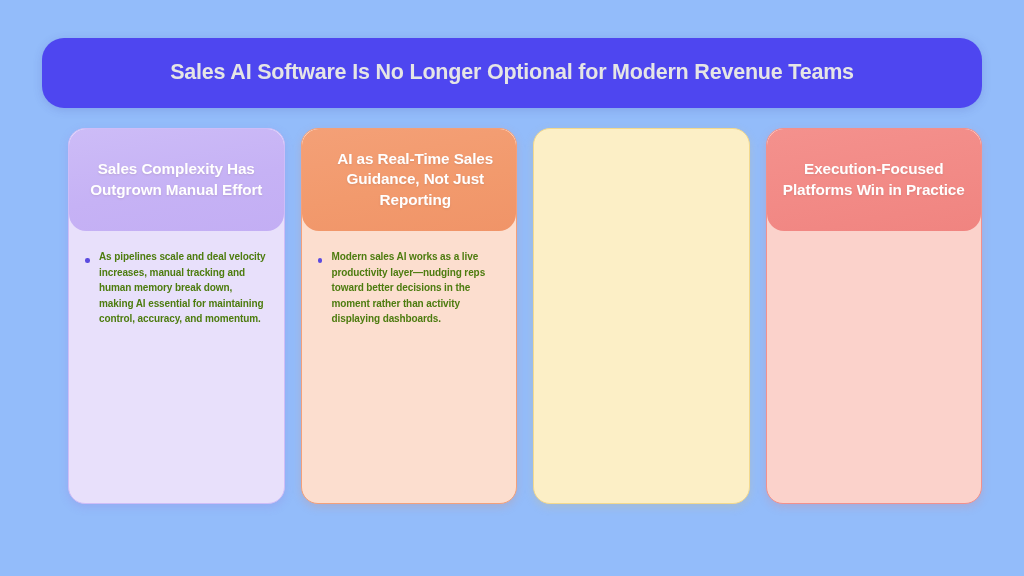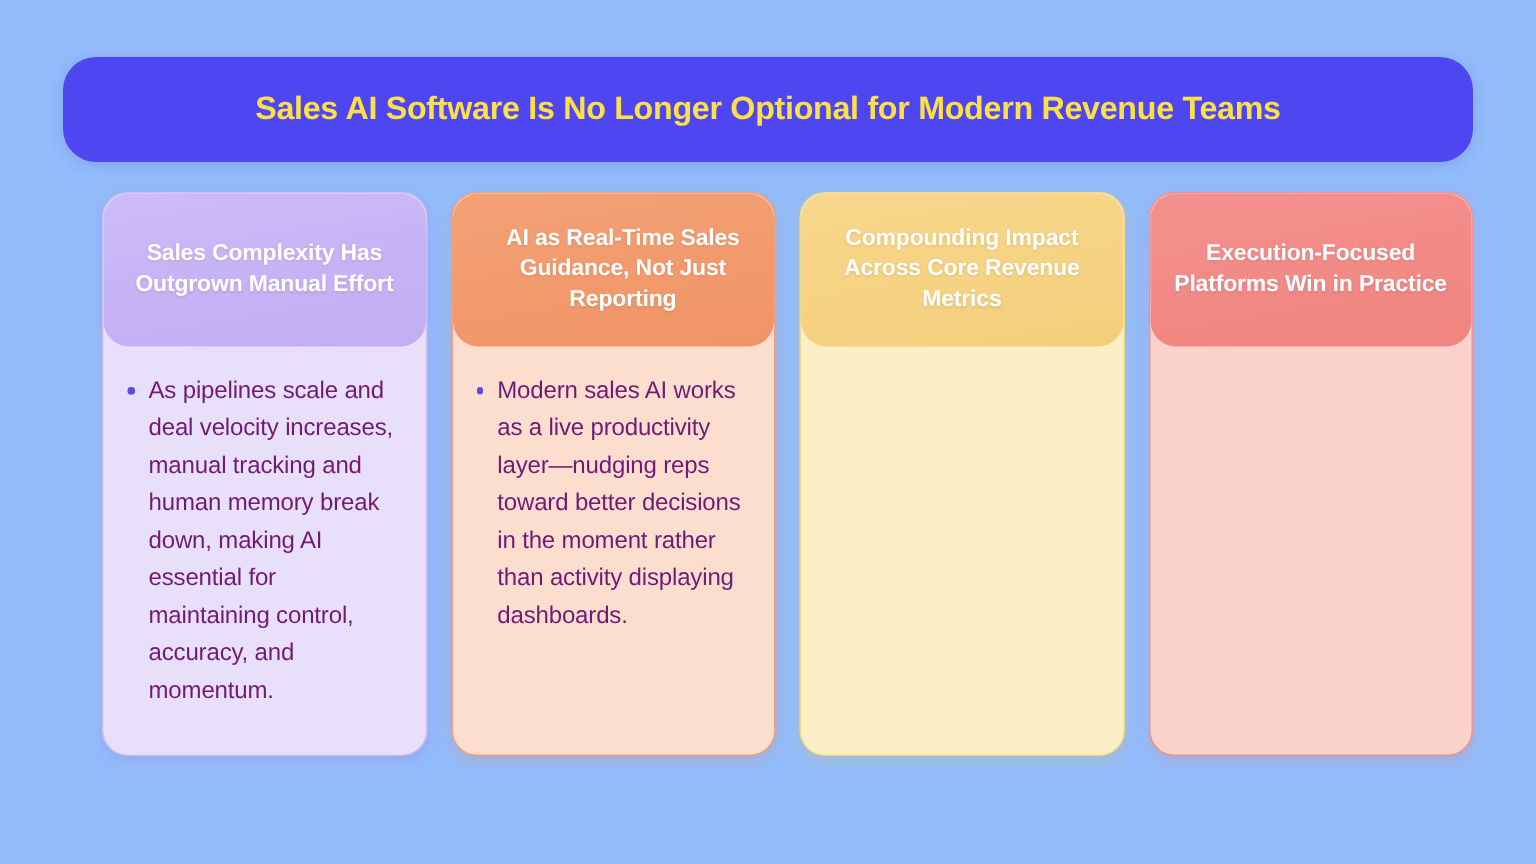--- a/index.html
+++ b/index.html
@@ -28,21 +28,21 @@
     height: 70px;
     border-radius: 22px;
     background: #4e46f0;
     display: flex;
     align-items: center;
     justify-content: center;
     box-shadow: 0 2px 10px rgba(60, 60, 160, 0.18);
   }
 
   .title-banner-text {
-    color: #fde047;
+    color: #e5e5e5;
     font-size: 21.5px;
     font-weight: bold;
     letter-spacing: -0.2px;
     text-align: left;
     line-height: 1.2;
   }
 
   
   .card-row {
     margin-top: 20px;
@@ -91,23 +91,23 @@
     padding-top: 30px;
   }
 
   .bullet-list {
     list-style: none;
   }
 
   .bullet-item {
     position: relative;
     padding-left: 17px;
-    color: #701a75;
-    font-size: 16px;
-    font-weight: normal;
+    color: #4d7c0f;
+    font-size: 10px;
+    font-weight: bold;
     line-height: 1.56;
     letter-spacing: -0.1px;
   }
 
   .bullet-item::before {
     content: "";
     position: absolute;
     left: 3px;
     top: 9px;
     width: 4.5px;
@@ -181,23 +181,20 @@
         <div class="card-header-text">AI as Real-Time Sales Guidance, Not Just Reporting</div>
       </div>
       <div class="card-body">
         <ul class="bullet-list">
           <li class="bullet-item">Modern sales AI works as a live productivity layer—nudging reps toward better decisions in the moment rather than activity displaying dashboards.</li>
         </ul>
       </div>
     </div>
 
     <div class="card card-3">
-      <div class="card-header">
-        <div class="card-header-text">Compounding Impact Across Core Revenue Metrics</div>
-      </div>
     </div>
 
     <div class="card card-4">
       <div class="card-header">
         <div class="card-header-text">Execution-Focused Platforms Win in Practice</div>
       </div>
     </div>
 
   </div>
 </div>

